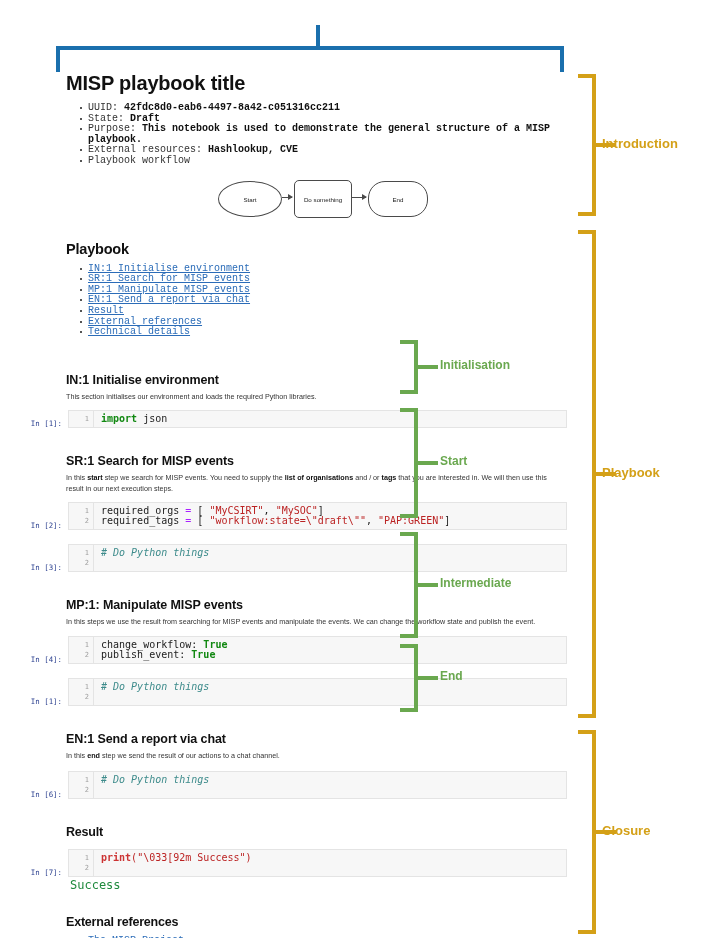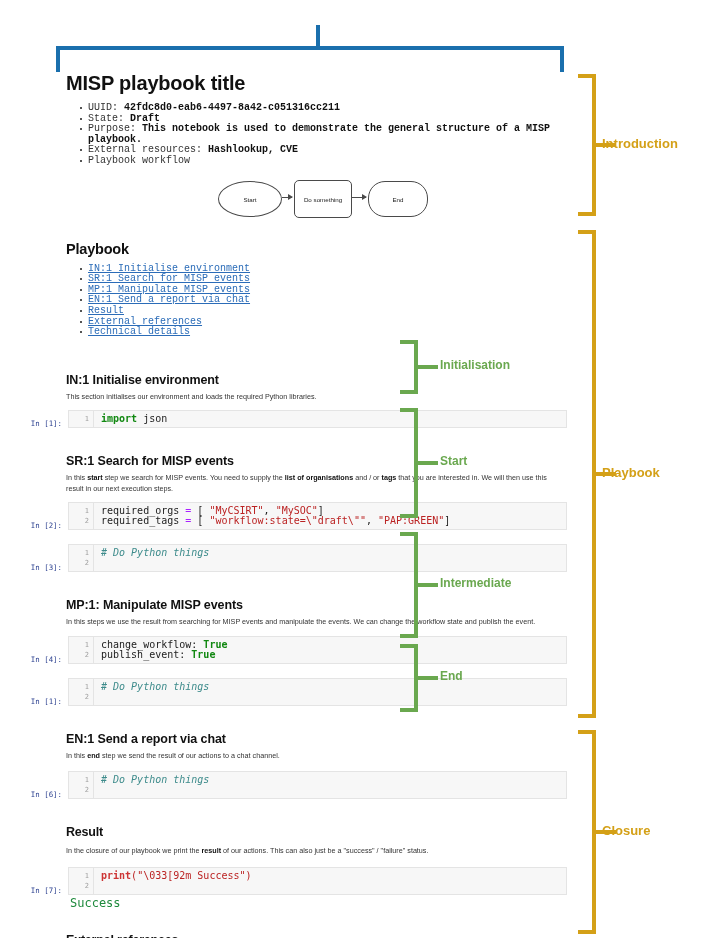--- a/index.html
+++ b/index.html
@@ -195,21 +195,20 @@
     <div class="cell" style="margin-top:10px;">
       <div class="prompt">In [6]:</div>
       <div class="codebox">
         <div class="gutter">1<br>2</div>
         <div class="codelines"><span class="c"># Do Python things</span>
  </div>
       </div>
     </div>
 
     <h2 class="nb-h2" style="margin-top:26px;font-size:12.5px;">Result</h2>
-    <p class="nb-p"><span>In the closure of our playbook we print the </span><b>result</b><span> of our actions. This can also just be a "success" / "failure" status.</span></p>
     <div class="cell" style="margin-top:10px;">
       <div class="prompt">In [7]:</div>
       <div class="codebox">
         <div class="gutter">1<br>2</div>
         <div class="codelines"><span class="f">print</span><span class="s">("\033[92m Success")</span>
  </div>
       </div>
     </div>
     <div class="outline">Success</div>
 

